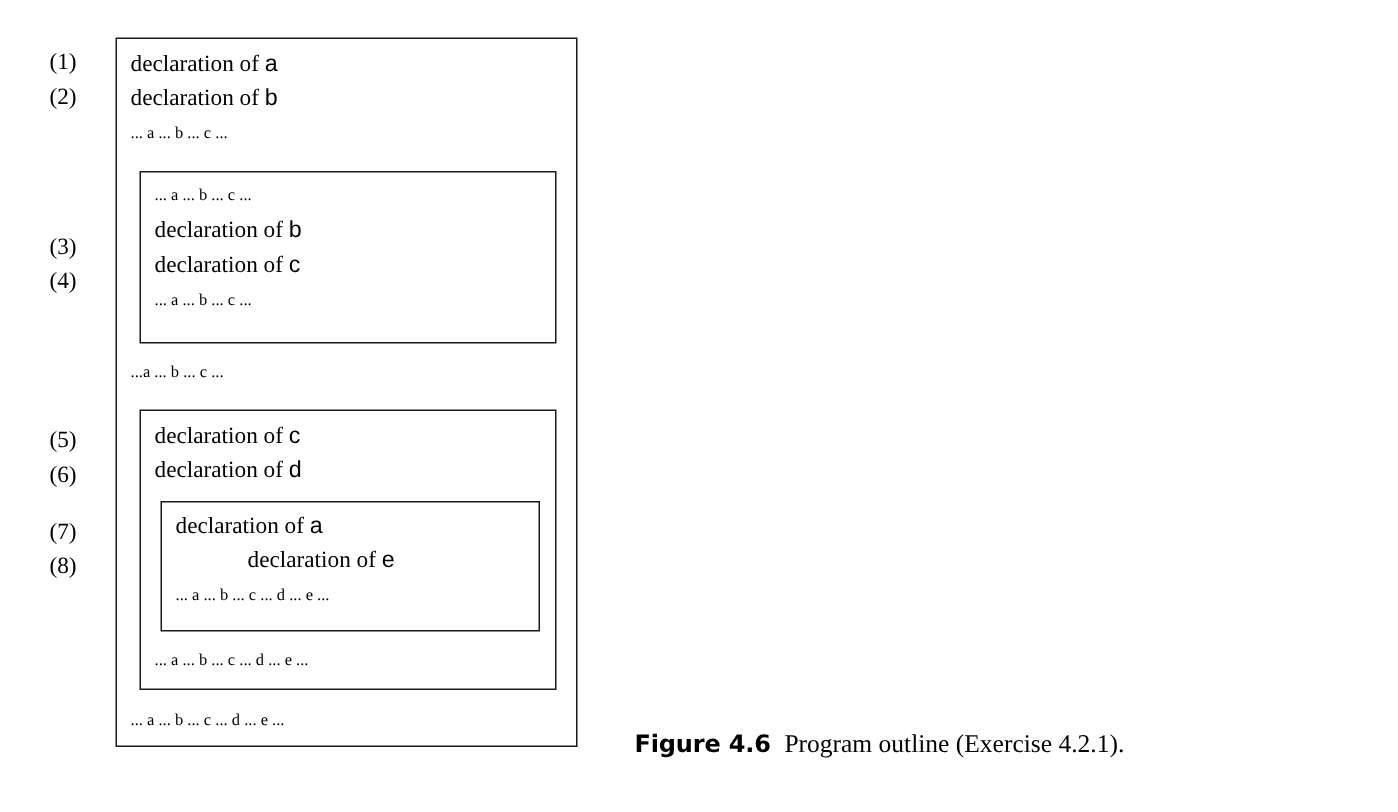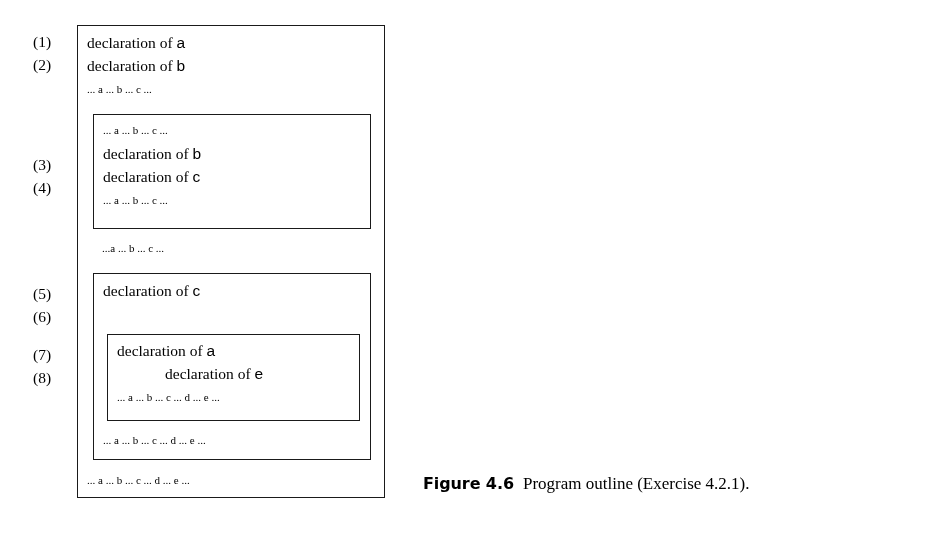--- a/index.html
+++ b/index.html
@@ -75,21 +75,21 @@
   }
   .dots {
     font-family: "Liberation Serif", "DejaVu Serif", serif;
     font-size: 11px;
   }
 
   
   #figure-caption {
     position: absolute;
     left: 423px;
-    top: 473px;
+    top: 485px;
     white-space: nowrap;
     line-height: 22px;
   }
   #caption-label {
     font-family: "DejaVu Sans", "Liberation Sans", sans-serif;
     font-size: 16px;
     font-weight: 600;
     letter-spacing: -0.1px;
   }
   #caption-text {
@@ -130,25 +130,28 @@
       <div class="code-line dots" style="top:4px;">... a ... b ... c ...</div>
       <div class="code-line" style="top:27px;">
         <span>declaration of  </span><span class="ident">b</span>
       </div>
       <div class="code-line" style="top:50px;">
         <span>declaration of </span><span class="ident">c</span>
       </div>
       <div class="code-line dots" style="top:74px;">... a ... b ... c ...</div>
     </div>
 
-    <div class="code-line dots" style="top:211px; left:24px;text-align:right;">...a ... b ... c ...</div>
+    <div class="code-line dots" style="top:211px; left:9px;text-align:right;">...a ... b ... c ...</div>
 
     <div id="inner-box-2" class="code-box">
       <div class="code-line" style="top:5px;">
         <span>declaration of </span><span class="ident">c</span>
+      </div>
+      <div class="code-line" style="top:28px;">
+        <span>declaration of </span><span class="ident">d</span>
       </div>
 
       <div id="inner-box-3" class="code-box">
         <div class="code-line" style="top:4px;">
           <span>declaration of </span><span class="ident">a</span>
         </div>
         <div class="code-line" style="top:27px;margin-left:48px;">
           <span>declaration of </span><span class="ident">e</span>
         </div>
         <div class="code-line dots" style="top:51px;">... a ... b ... c ... d ... e ...</div>

